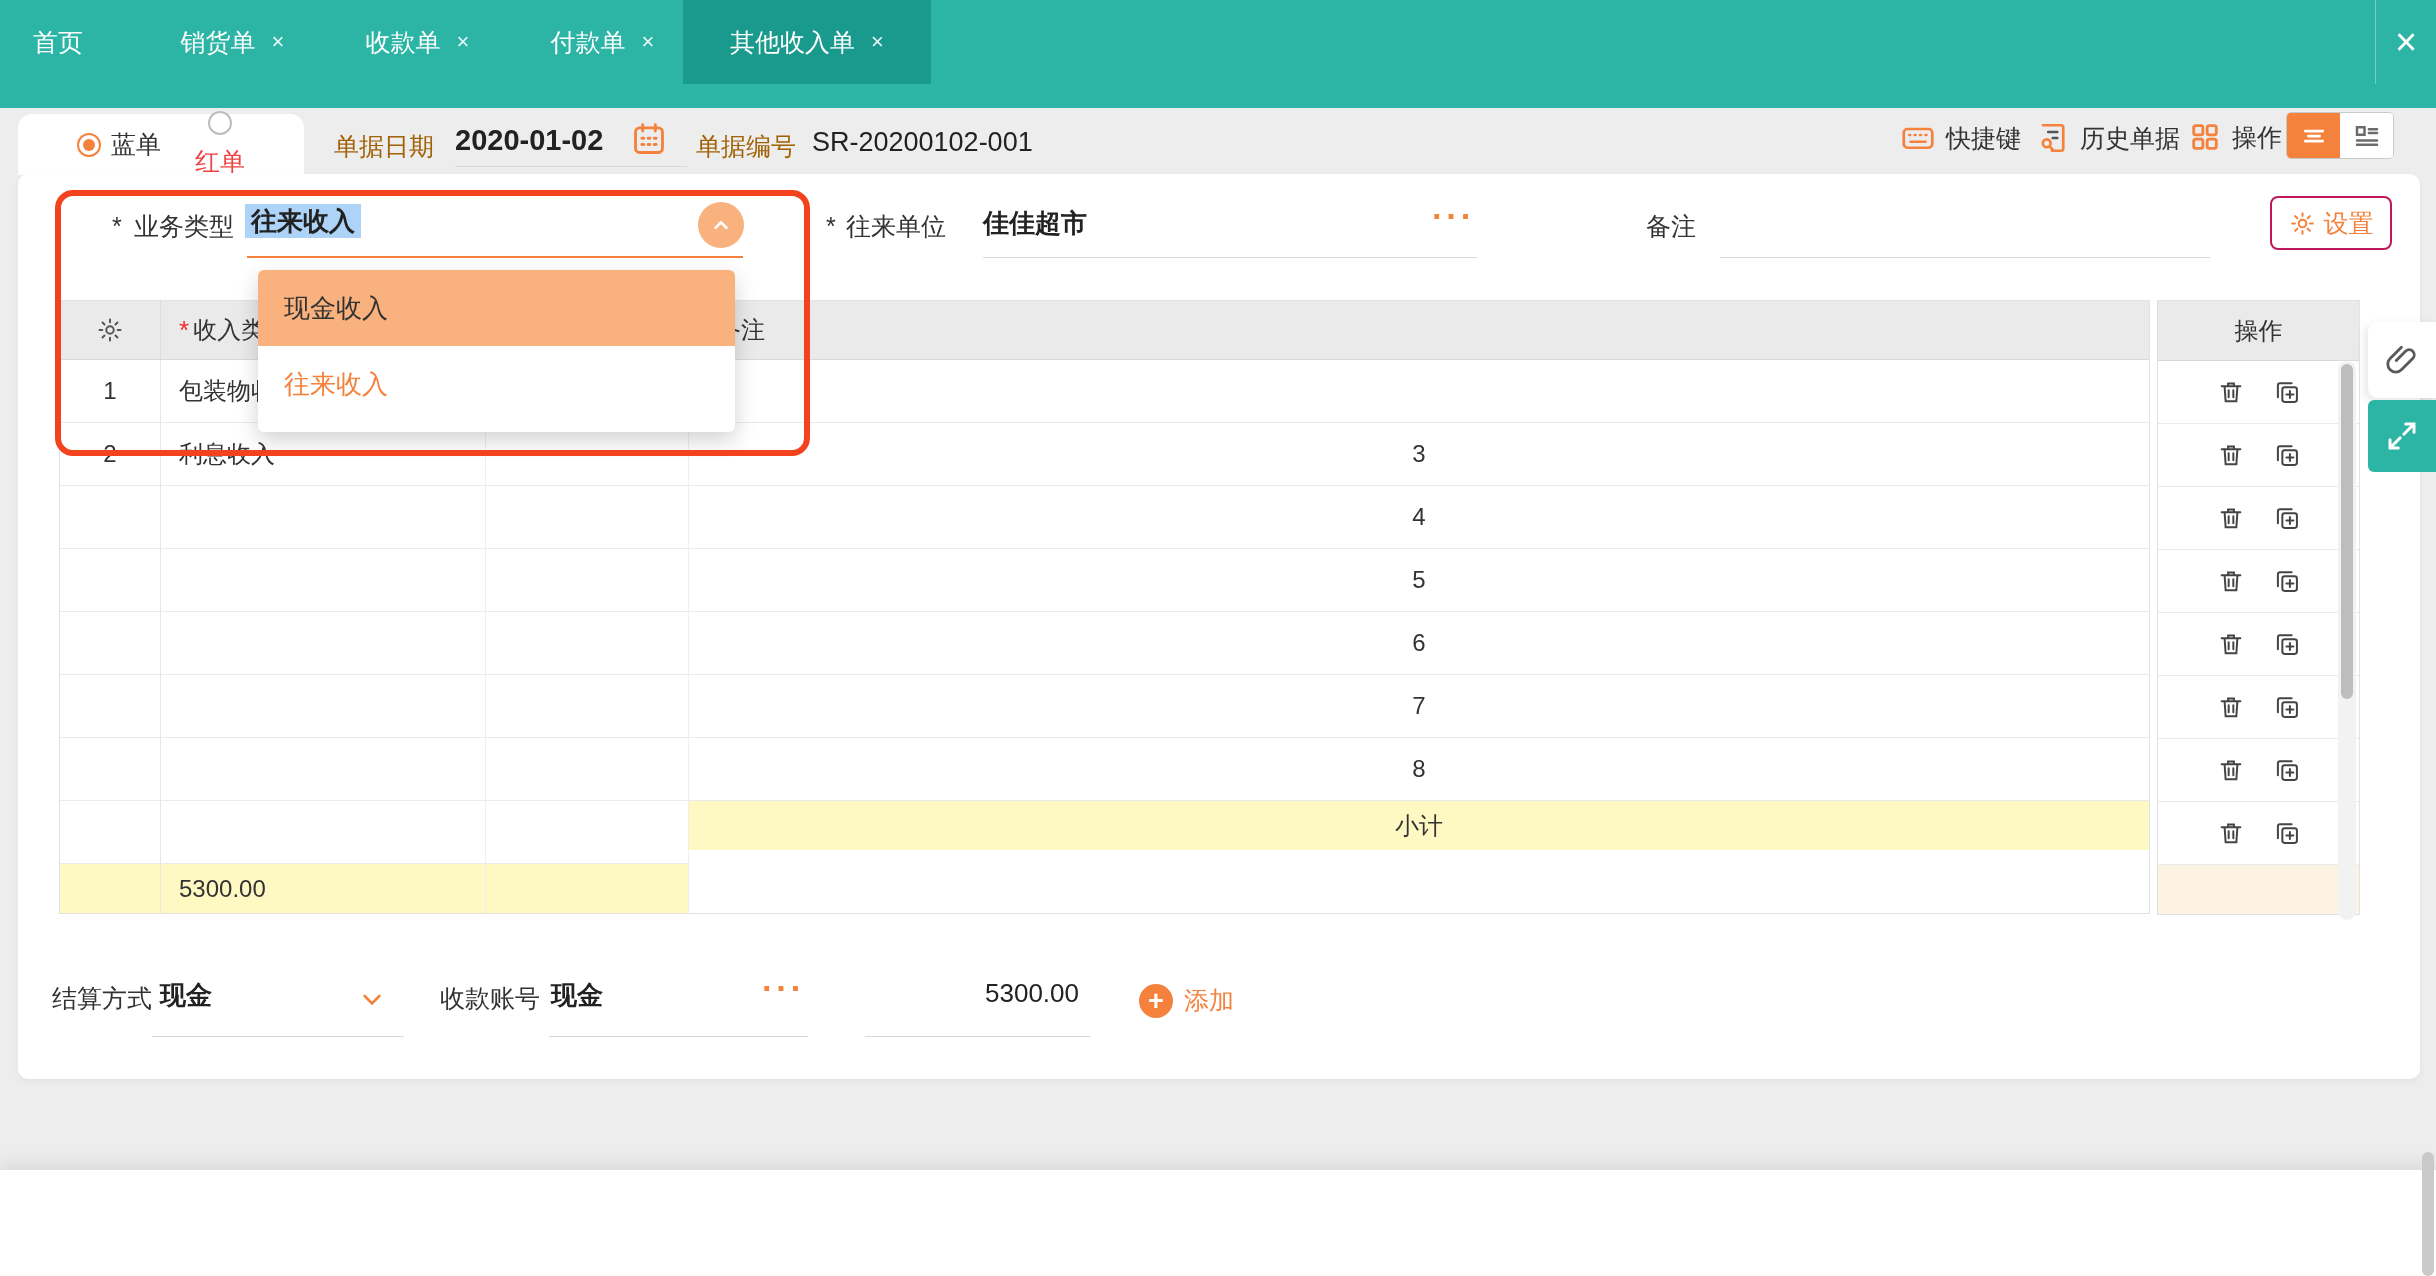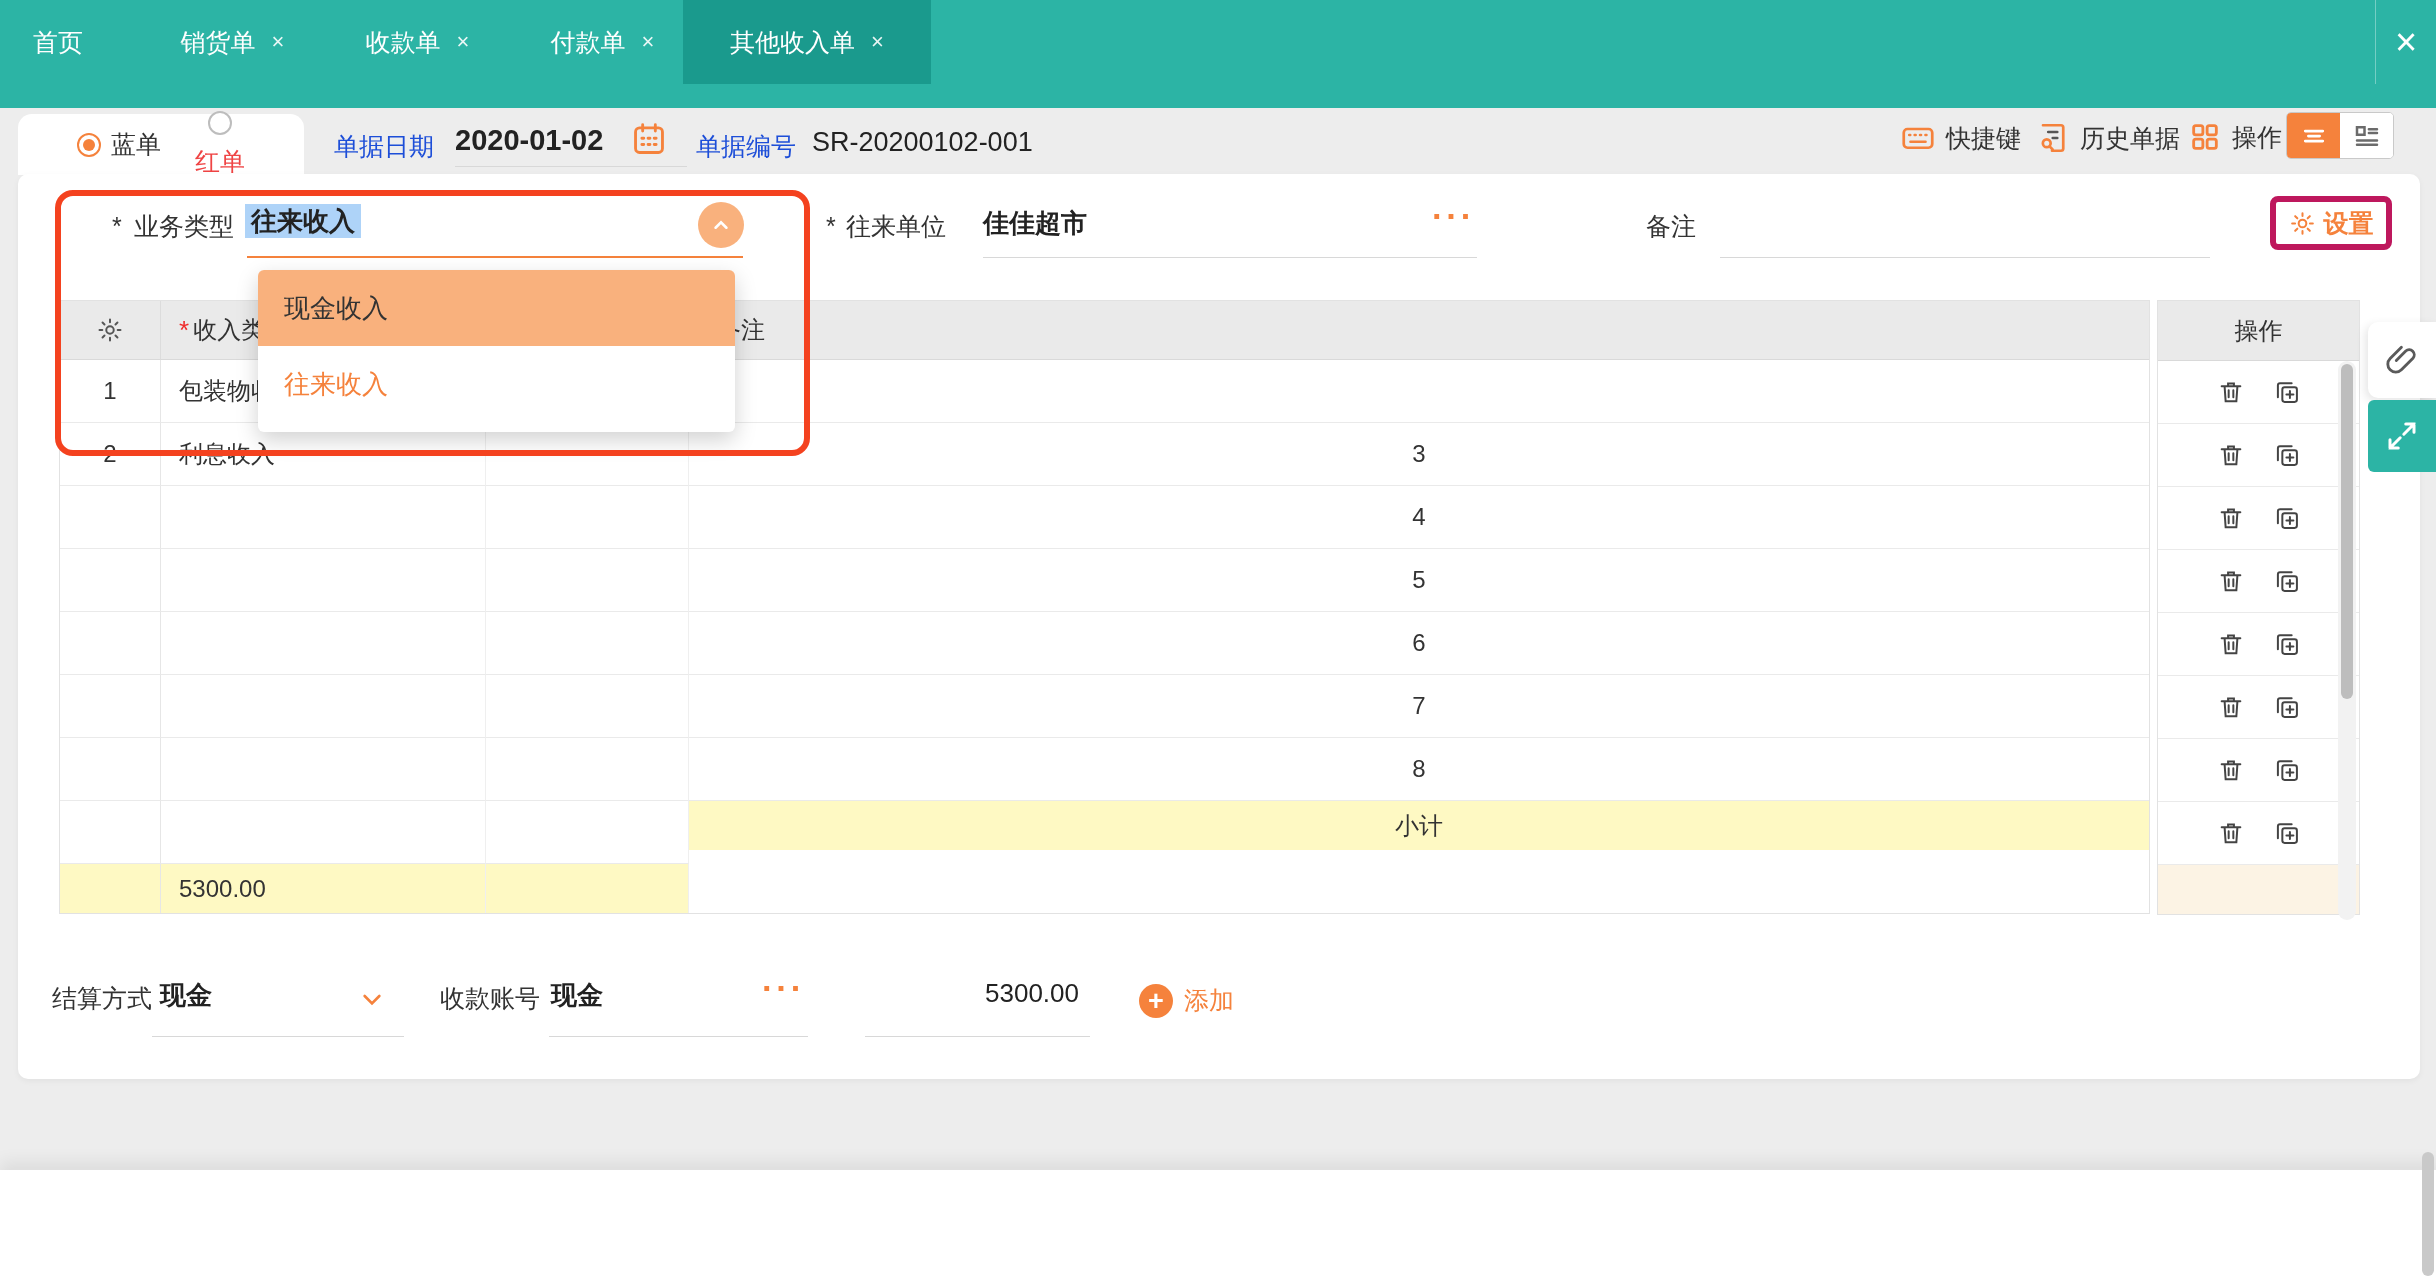--- a/index.html
+++ b/index.html
@@ -15,38 +15,38 @@
   .win-close{position:absolute;right:0;top:0;width:60px;height:84px;border-left:1px solid rgba(255,255,255,.35);display:flex;align-items:center;justify-content:center;color:#fff;font-size:38px;font-weight:300;}
 
   
   .radio-card{position:absolute;left:18px;top:114px;width:286px;height:61px;background:#fff;border-radius:14px 14px 0 0;display:flex;align-items:center;justify-content:center;gap:34px;}
   .radio{display:flex;align-items:center;gap:10px;font-size:25px;}
   .rdot{width:24px;height:24px;border-radius:50%;box-sizing:border-box;position:relative;}
   .rdot.sel{border:2px solid #f5823c;}
   .rdot.sel::after{content:"";position:absolute;left:4px;top:4px;width:12px;height:12px;border-radius:50%;background:#f5823c;}
   .rdot.un{border:2px solid #bdbdbd;background:#fff;}
   .dim{color:#ef4444;flex-direction:column;}
-  .tlabel{position:absolute;font-size:25px;color:#1d4ed8;white-space:nowrap;}
+  .tlabel{position:absolute;font-size:25px;color:#a16207;white-space:nowrap;}
   .tvalue{position:absolute;font-weight:bold;color:#222;white-space:nowrap;}
   .uline{position:absolute;height:1px;background:#d8d8d8;}
   .tool-item{position:absolute;display:flex;align-items:center;gap:10px;font-size:25px;color:#333;}
   .toggle{position:absolute;left:2286px;top:112px;width:108px;height:47px;border:1px solid #c9c9c9;border-radius:5px;display:flex;overflow:hidden;background:#fff;box-sizing:border-box;}
   .toggle .t1{width:54px;background:#f5823c;display:flex;align-items:center;justify-content:center;}
   .toggle .t2{width:54px;display:flex;align-items:center;justify-content:center;background:#fff;}
 
   
   .card{position:absolute;left:18px;top:174px;width:2402px;height:905px;background:#fff;border-radius:10px;box-shadow:0 2px 6px rgba(0,0,0,.05);}
   .req{color:#ef2b2b;font-size:26px;margin-right:4px;}
   .flabel{position:absolute;font-size:25px;color:#333;white-space:nowrap;}
   .fvalue{position:absolute;font-size:26px;font-weight:bold;color:#222;white-space:nowrap;}
   .sel-blue{background:#aed3f8;padding:2px 6px;}
   .orange-line{position:absolute;height:2px;background:#f5823c;}
   .dots{position:absolute;color:#f5823c;font-size:34px;font-weight:bold;letter-spacing:3px;line-height:20px;}
   .circle-btn{position:absolute;left:698px;top:202px;width:46px;height:46px;border-radius:50%;background:#f9b17d;display:flex;align-items:center;justify-content:center;}
-  .settings-btn{position:absolute;left:2270px;top:196px;width:122px;height:54px;border:6px solid #be185d;border-radius:8px;box-sizing:border-box;display:flex;align-items:center;justify-content:center;gap:8px;color:#f5823c;font-size:25px;background:#fff;font-weight:bold;}
+  .settings-btn{position:absolute;left:2270px;top:196px;width:122px;height:54px;border:2px solid #be185d;border-radius:8px;box-sizing:border-box;display:flex;align-items:center;justify-content:center;gap:8px;color:#f5823c;font-size:25px;background:#fff;}
 
   
   .dropdown{position:absolute;left:258px;top:270px;width:477px;background:#fff;border-radius:6px;box-shadow:0 8px 22px rgba(0,0,0,.18);padding-bottom:10px;overflow:hidden;z-index:40;}
   .dd-item{height:76px;display:flex;align-items:center;padding-left:26px;font-size:26px;}
   .dd-item.sel{background:#f9b17d;color:#333;}
   .dd-item.plain{color:#f5823c;}
 
   
   .mtable{position:absolute;left:59px;top:300px;width:2091px;display:grid;grid-template-columns:101px 325px 203px 1fr;border:1px solid #e2e2e2;box-sizing:border-box;background:#fff;}
   .th{height:59px;background:#eaeaea;border-bottom:1px solid #d9d9d9;border-right:1px solid #dcdcdc;display:flex;align-items:center;font-size:24px;color:#333;box-sizing:border-box;padding-left:18px;}

